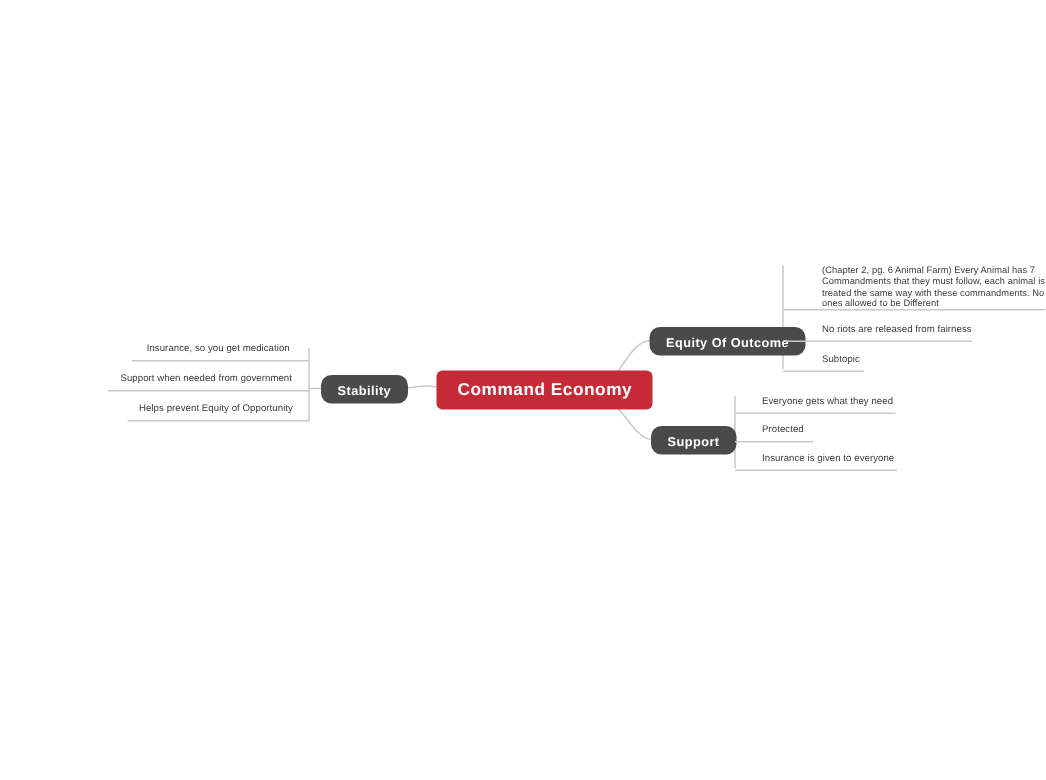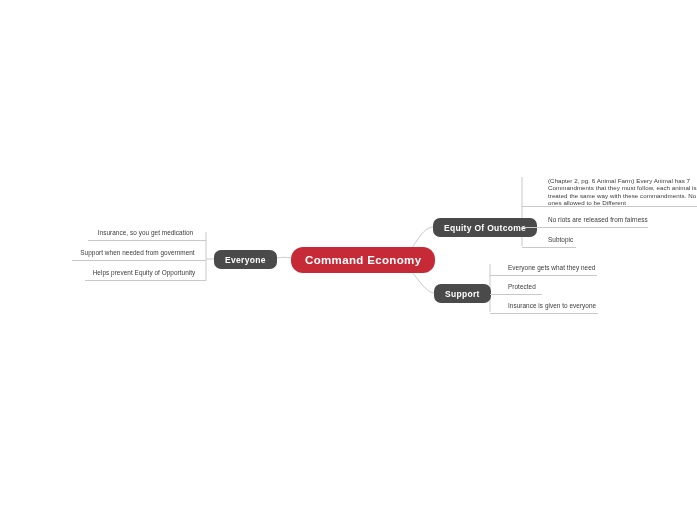--- a/index.html
+++ b/index.html
@@ -44,21 +44,21 @@
     letter-spacing: 0.2px;
   }
 
   .node-root {
     background: #c62a37;
     color: #ffffff;
     font-size: 11.5px;
     font-weight: bold;
     padding: 0 14px;
     height: 26px;
-    border-radius: 12px;
+    border-radius: 4px;
     letter-spacing: 0.35px;
   }
 
   .node-branch {
     background: #4a4a4a;
     color: #ffffff;
     font-size: 8.5px;
     font-weight: bold;
     padding: 0 11px;
     height: 19px;
@@ -111,21 +111,21 @@
       <path d="M 479 293 L 490 293"></path>
       <path d="M 490 264 L 490 312"></path>
     </g>
   </svg>
 
   <div class="node node-root" style="left:291px; top:247px;">
     <span>Command Economy</span>
   </div>
 
   <div class="node node-branch" style="left:214px; top:250px;">
-    <span>Everyone</span>
+    <span>Stability</span>
   </div>
 
   <div class="node node-branch" style="left:433px; top:218px;">
     <span>Equity Of Outcome</span>
   </div>
 
   <div class="node node-branch" style="left:434px; top:284px;">
     <span>Support</span>
   </div>
 

